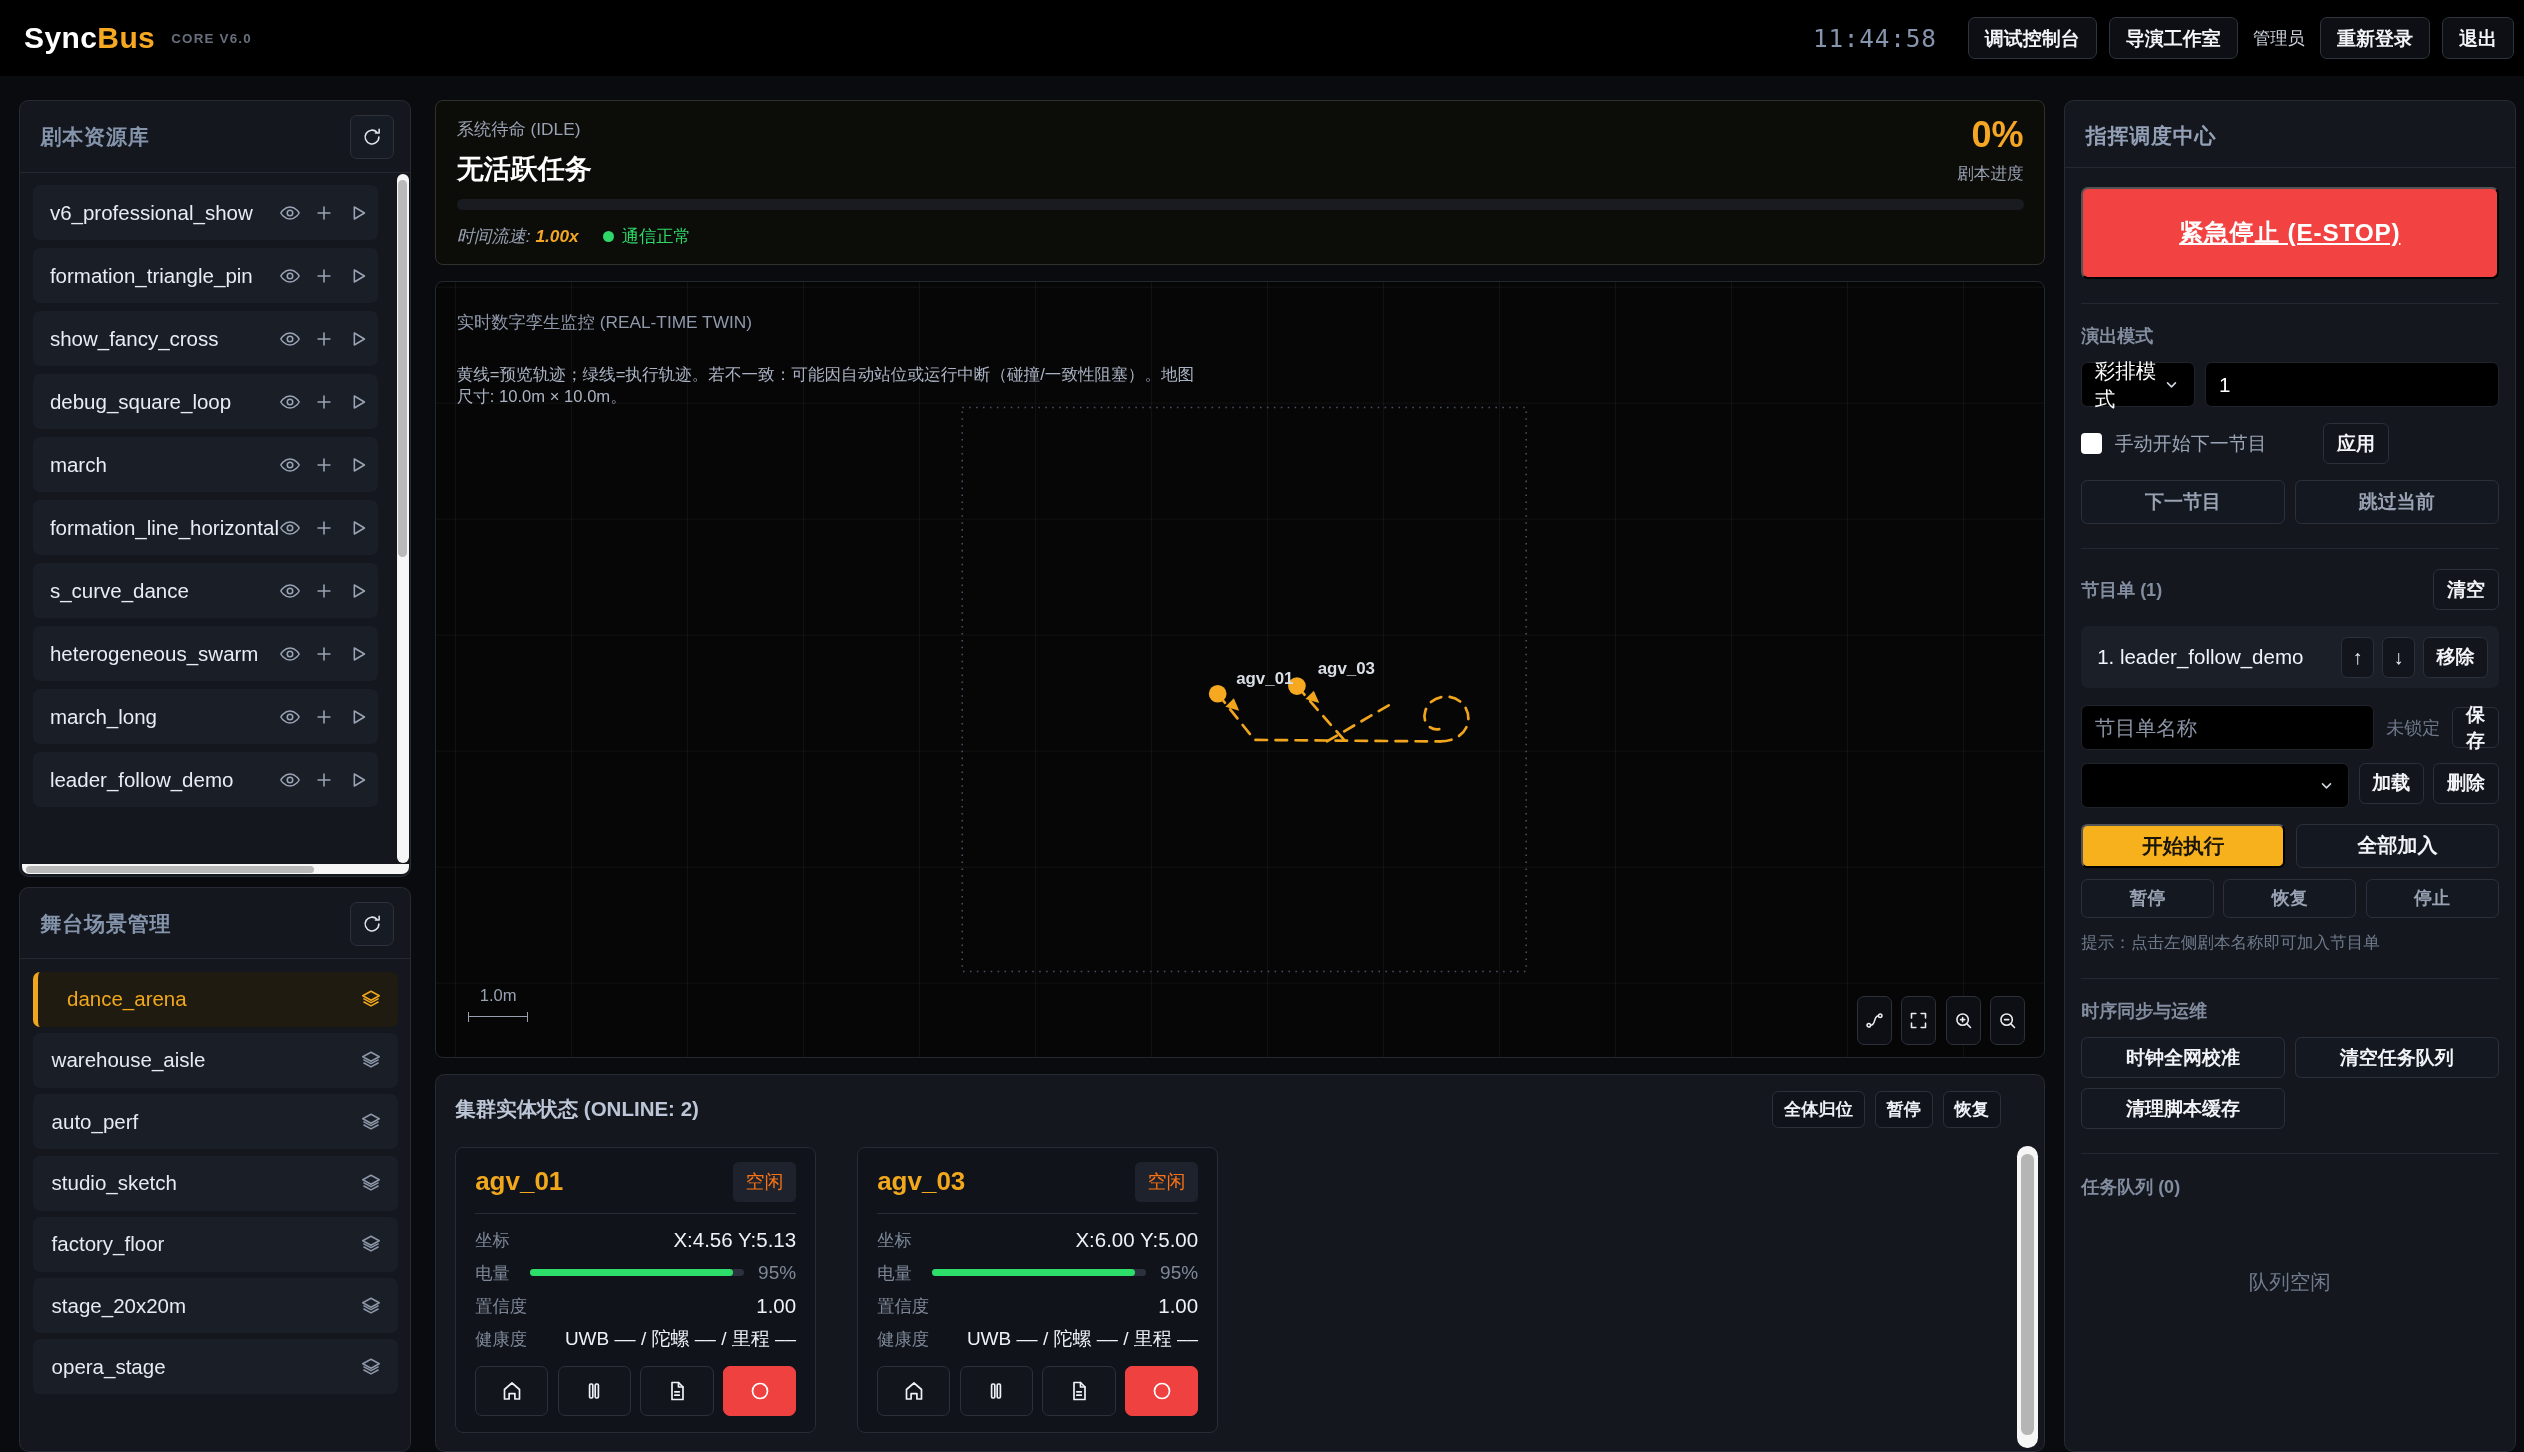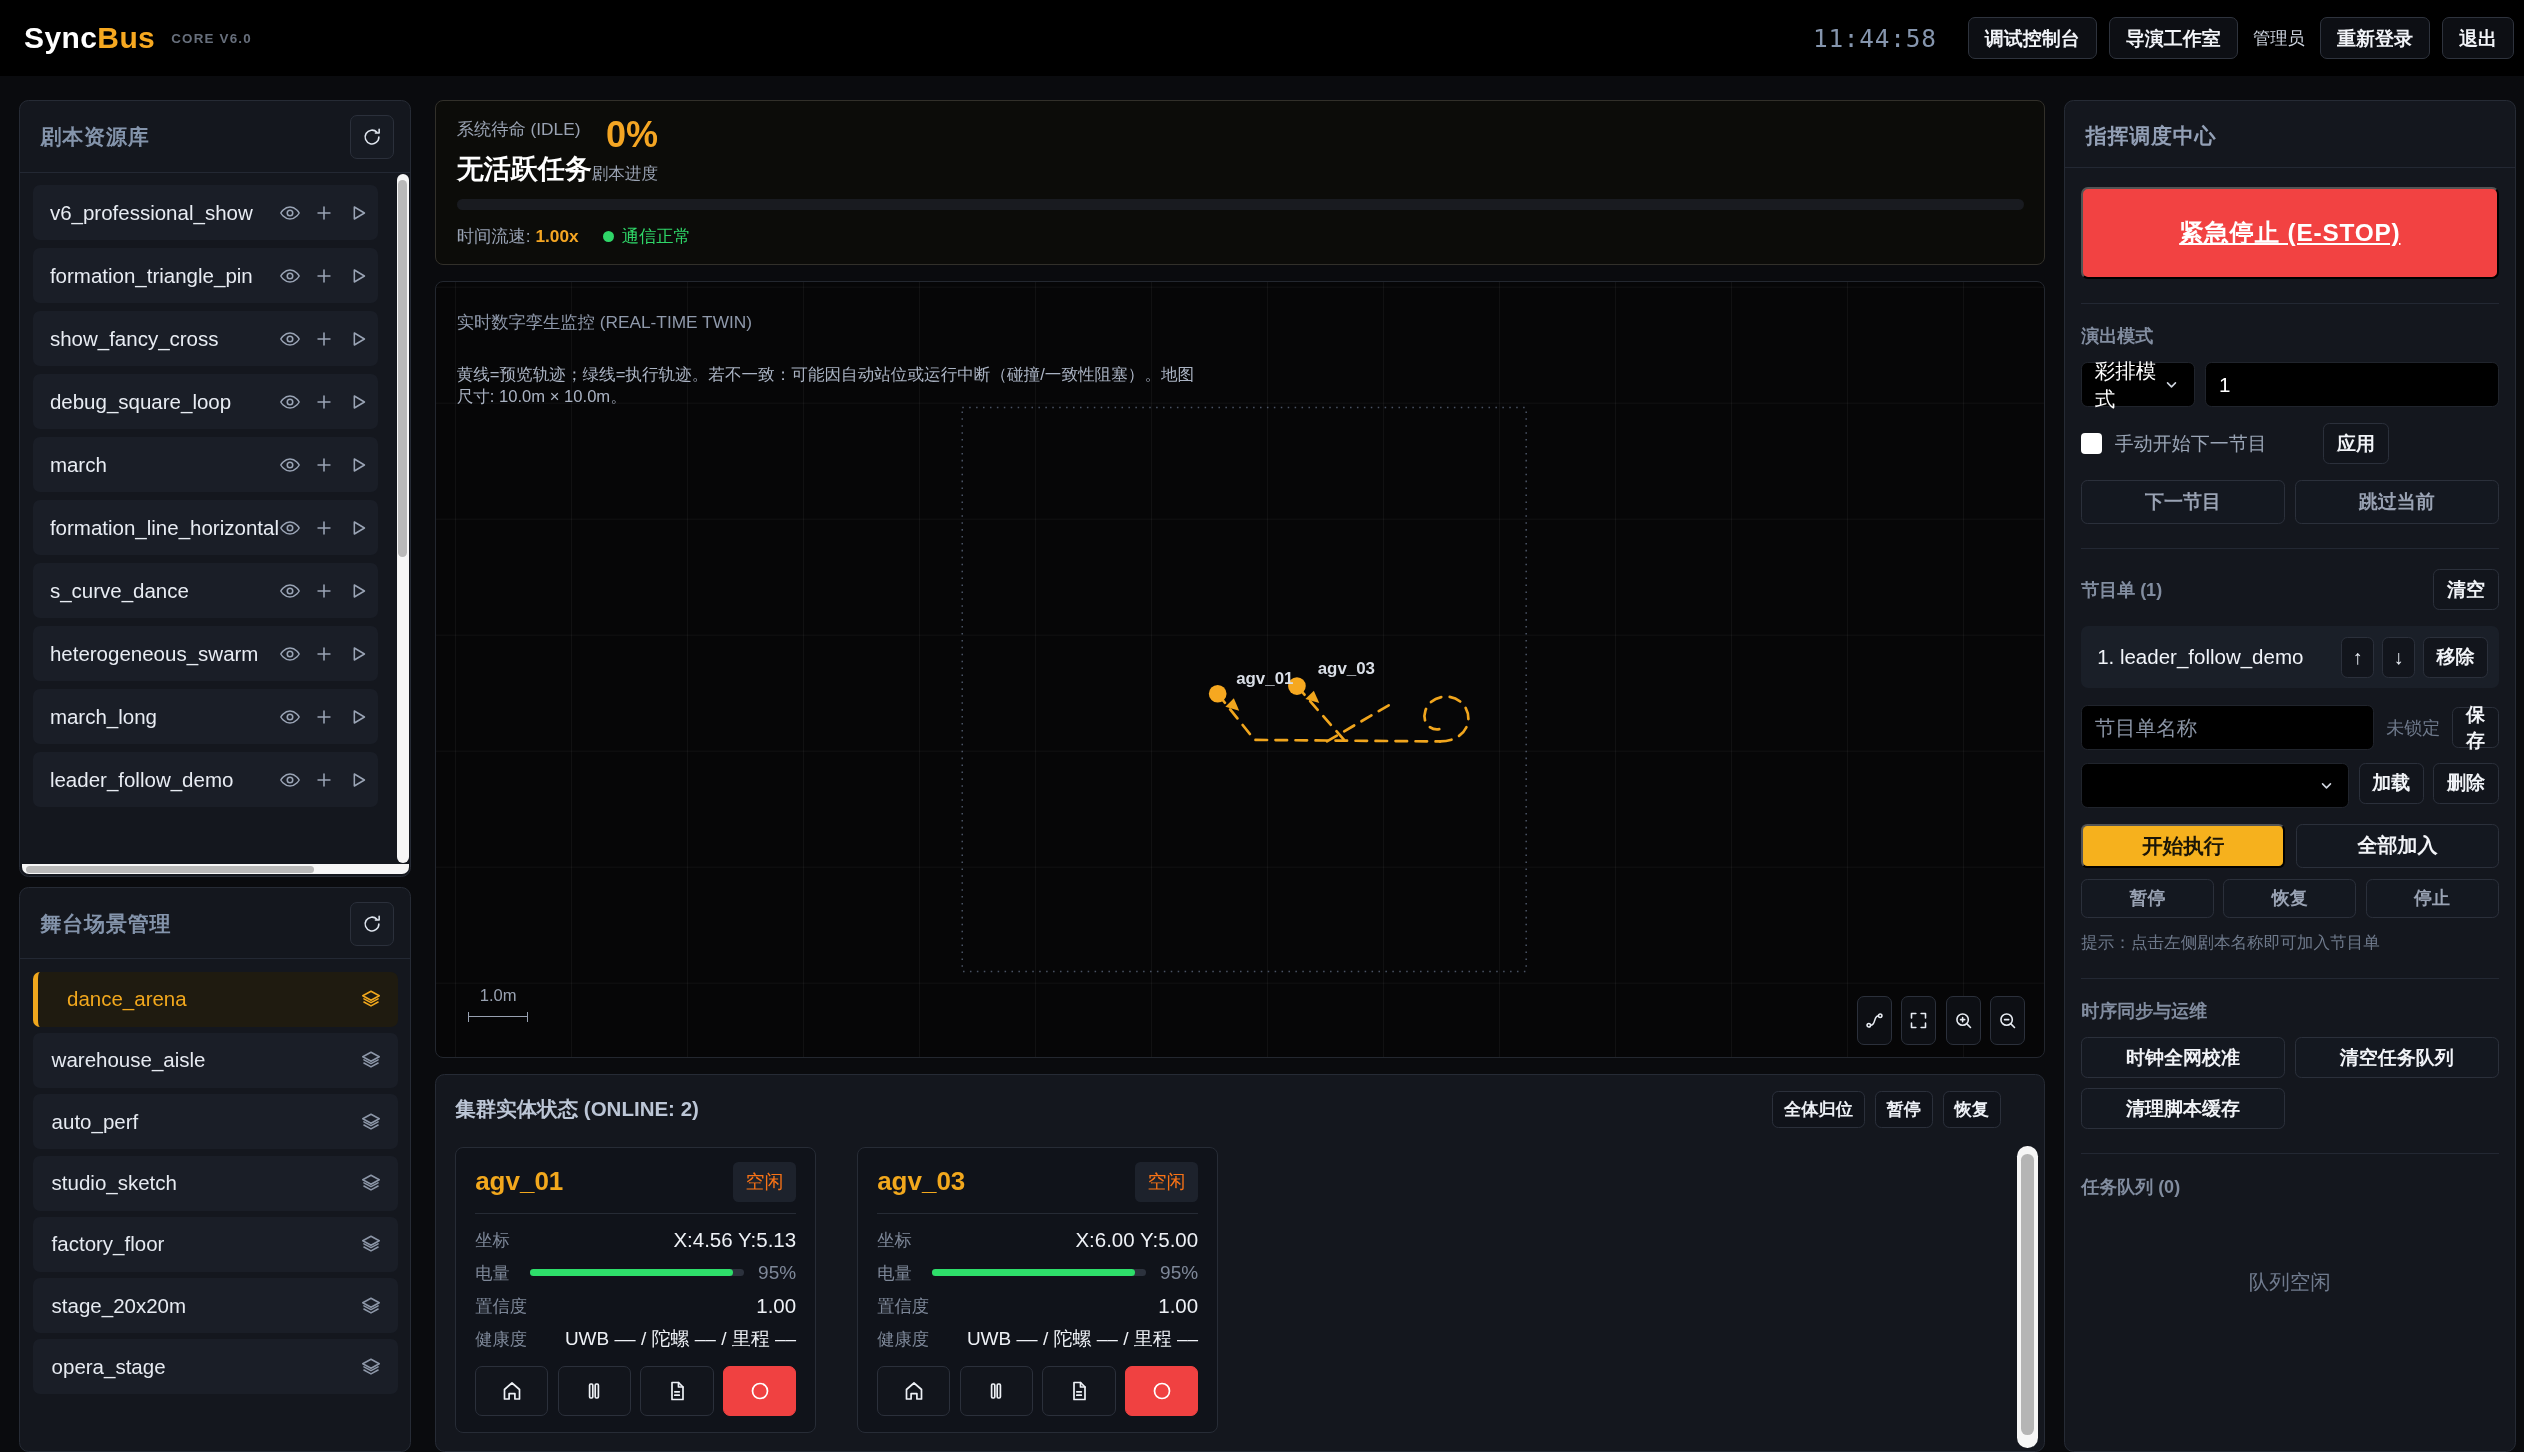--- a/index.html
+++ b/index.html
@@ -44,30 +44,30 @@
   .scene-list{flex:1;padding:12.6px 12.6px;overflow:hidden;}
   .scene-item{height:55px;margin-bottom:6.3px;background:#1a1e27;border-radius:7px;display:flex;align-items:center;justify-content:space-between;padding:0 16px 0 19px;color:#e6eaf1;cursor:pointer;}
   .scene-name{font-size:20.5px;}
   .scene-item .layers-ic{color:#8d97a8;}
   .scene-item.active{background:#1f1b10;border-left:5.5px solid #f0a71d;padding-left:13.4px;}
   .scene-item.active .scene-name{color:#f2a81d;margin-left:16px;}
   .scene-item.active .layers-ic{color:#f0a71d;}
 
   
   .status-panel{flex:0 0 156px;background:#0c0c09;border:0.8px solid #32302a;border-radius:8px;padding:16px 20.5px;}
-  .status-row1{display:flex;justify-content:flex-start;}
+  .status-row1{display:flex;justify-content:space-between;}
   .st-state{color:#9aa3b3;font-size:17.3px;margin-bottom:9.5px;}
   .st-task{color:#fff;font-size:27px;font-weight:700;}
   .st-right{text-align:right;}
   .st-pct{color:#f5a623;font-size:36px;font-weight:700;line-height:1;}
   .st-pct-label{color:#9aa3b3;font-size:16.6px;margin-top:9.5px;}
   .st-progress{height:11px;background:#191b20;border-radius:6.3px;margin-top:12.6px;overflow:hidden;}
   .st-progress-fill{height:100%;width:0;background:#f5a623;border-radius:6.3px;}
   .status-row2{display:flex;align-items:center;gap:24px;margin-top:14px;font-size:17.3px;}
-  .st-rate{color:#98a2b3;}
+  .st-rate{color:#98a2b3;font-style:italic;}
   .st-rate b{color:#f5a623;font-weight:700;}
   .st-comm{color:#2fd668;display:flex;align-items:center;gap:8px;}
   .dot{width:11px;height:11px;border-radius:50%;background:#2fd668;}
 
   
   .twin-panel{flex:0 0 777px;background:#060607;border:0.8px solid #23272f;border-radius:8px;position:relative;overflow:hidden;}
   .twin-canvas{position:absolute;inset:0;
     background-image:linear-gradient(rgba(255,255,255,.045) 0.8px,transparent 0.8px),linear-gradient(90deg,rgba(255,255,255,.045) 0.8px,transparent 0.8px);
     background-size:116px 116px;background-position:19px 4.7px;}
   .twin-title{position:absolute;left:20.5px;top:28px;color:#8f99ab;font-size:17.3px;}

